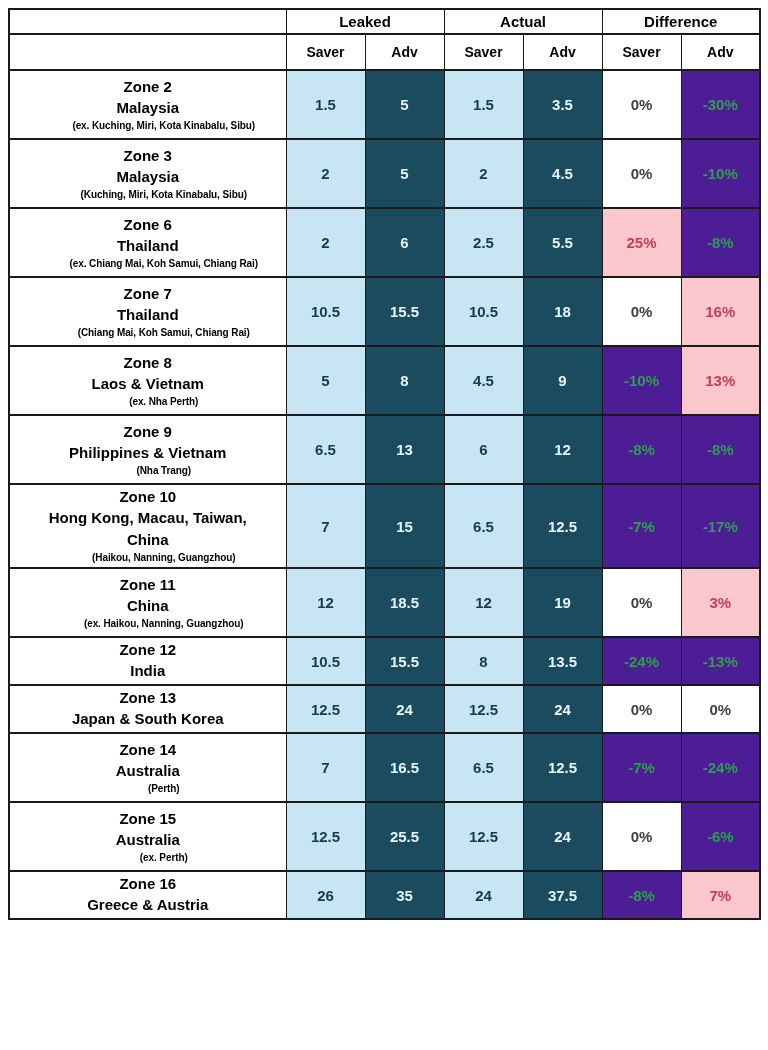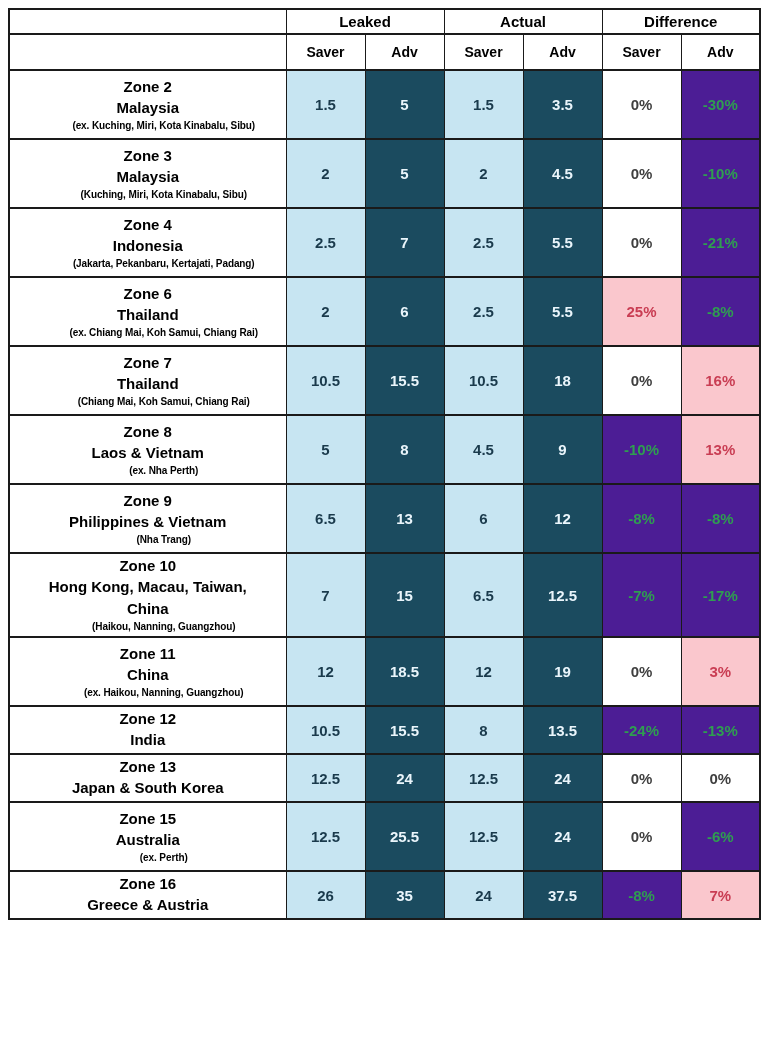--- a/index.html
+++ b/index.html
@@ -118,35 +118,20 @@
       </div>
     </td>
     <td class="val saver">2</td>
     <td class="val adv">5</td>
     <td class="val saver">2</td>
     <td class="val adv">4.5</td>
     <td class="diff neutral">0%</td>
     <td class="diff down">-10%</td>
   </tr>
 
-  <tr class="row-tall">
-    <td class="zone-cell">
-      <div class="zone-stack">
-        <div class="zone-name">Zone 4</div>
-        <div class="zone-region">Indonesia</div>
-        <div class="zone-detail">(Jakarta, Pekanbaru, Kertajati, Padang)</div>
-      </div>
-    </td>
-    <td class="val saver">2.5</td>
-    <td class="val adv">7</td>
-    <td class="val saver">2.5</td>
-    <td class="val adv">5.5</td>
-    <td class="diff neutral">0%</td>
-    <td class="diff down">-21%</td>
-  </tr>
 
 
   <tr class="row-tall">
     <td class="zone-cell">
       <div class="zone-stack">
         <div class="zone-name">Zone 6</div>
         <div class="zone-region">Thailand</div>
         <div class="zone-detail">(ex. Chiang Mai, Koh Samui, Chiang Rai)</div>
       </div>
     </td>
@@ -263,20 +248,35 @@
       </div>
     </td>
     <td class="val saver">12.5</td>
     <td class="val adv">24</td>
     <td class="val saver">12.5</td>
     <td class="val adv">24</td>
     <td class="diff neutral">0%</td>
     <td class="diff neutral">0%</td>
   </tr>
 
+  <tr class="row-tall">
+    <td class="zone-cell">
+      <div class="zone-stack">
+        <div class="zone-name">Zone 14</div>
+        <div class="zone-region">Australia</div>
+        <div class="zone-detail">(Perth)</div>
+      </div>
+    </td>
+    <td class="val saver">7</td>
+    <td class="val adv">16.5</td>
+    <td class="val saver">6.5</td>
+    <td class="val adv">12.5</td>
+    <td class="diff down">-7%</td>
+    <td class="diff down">-24%</td>
+  </tr>
 
   <tr class="row-tall">
     <td class="zone-cell">
       <div class="zone-stack">
         <div class="zone-name">Zone 15</div>
         <div class="zone-region">Australia</div>
         <div class="zone-detail">(ex. Perth)</div>
       </div>
     </td>
     <td class="val saver">12.5</td>

